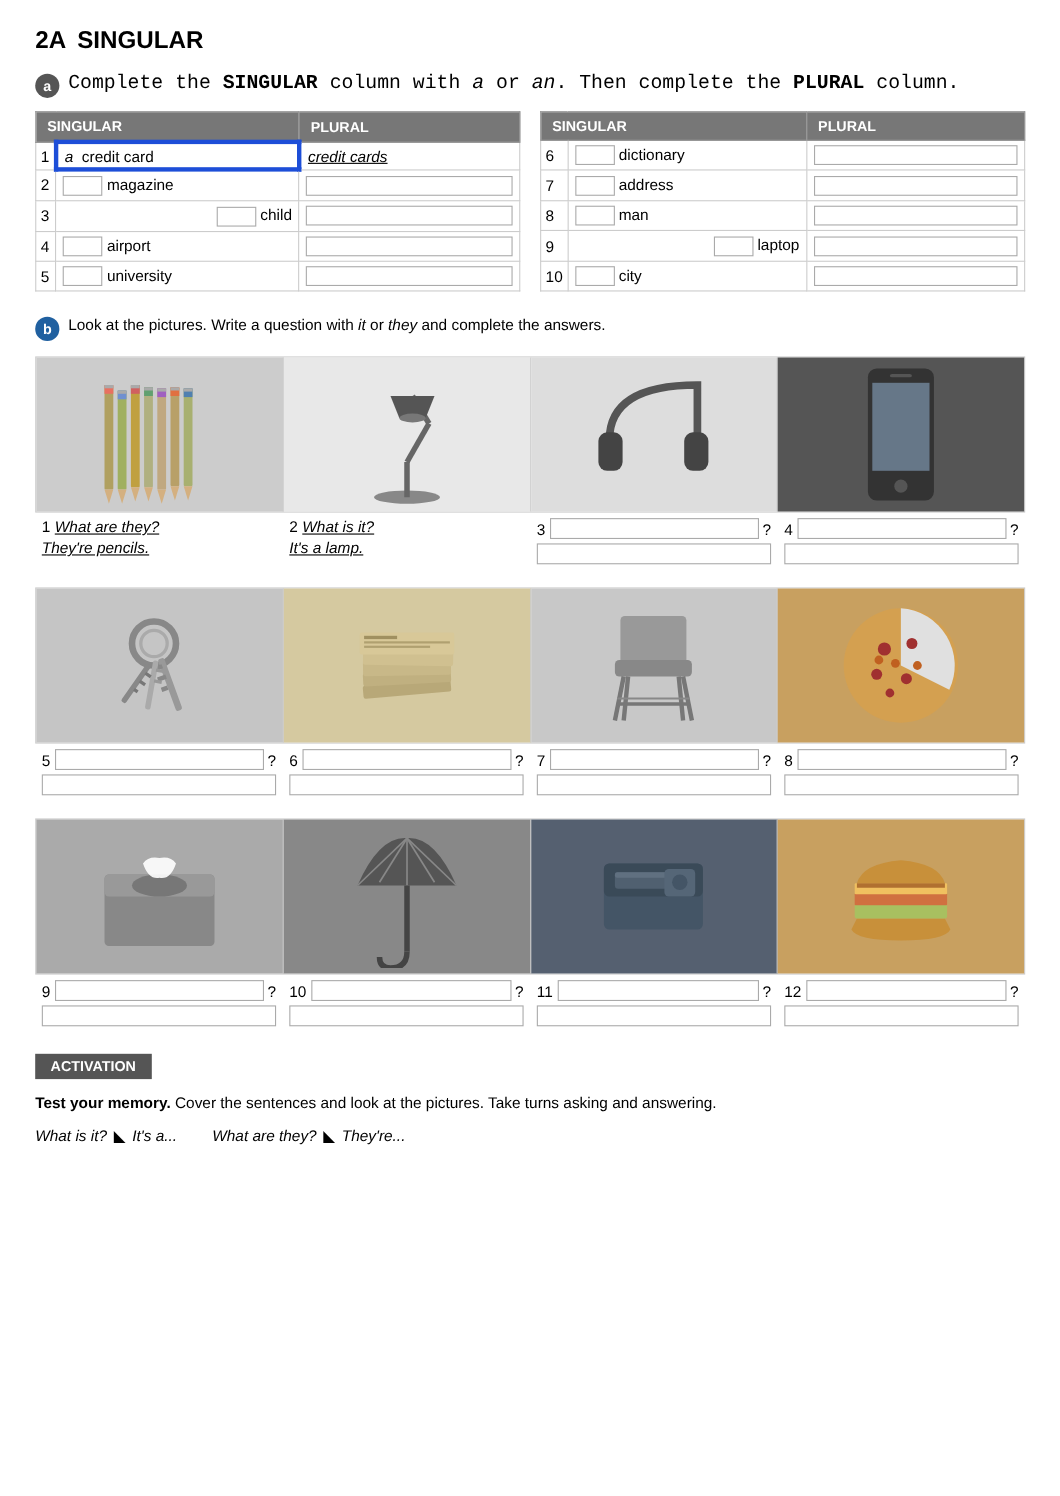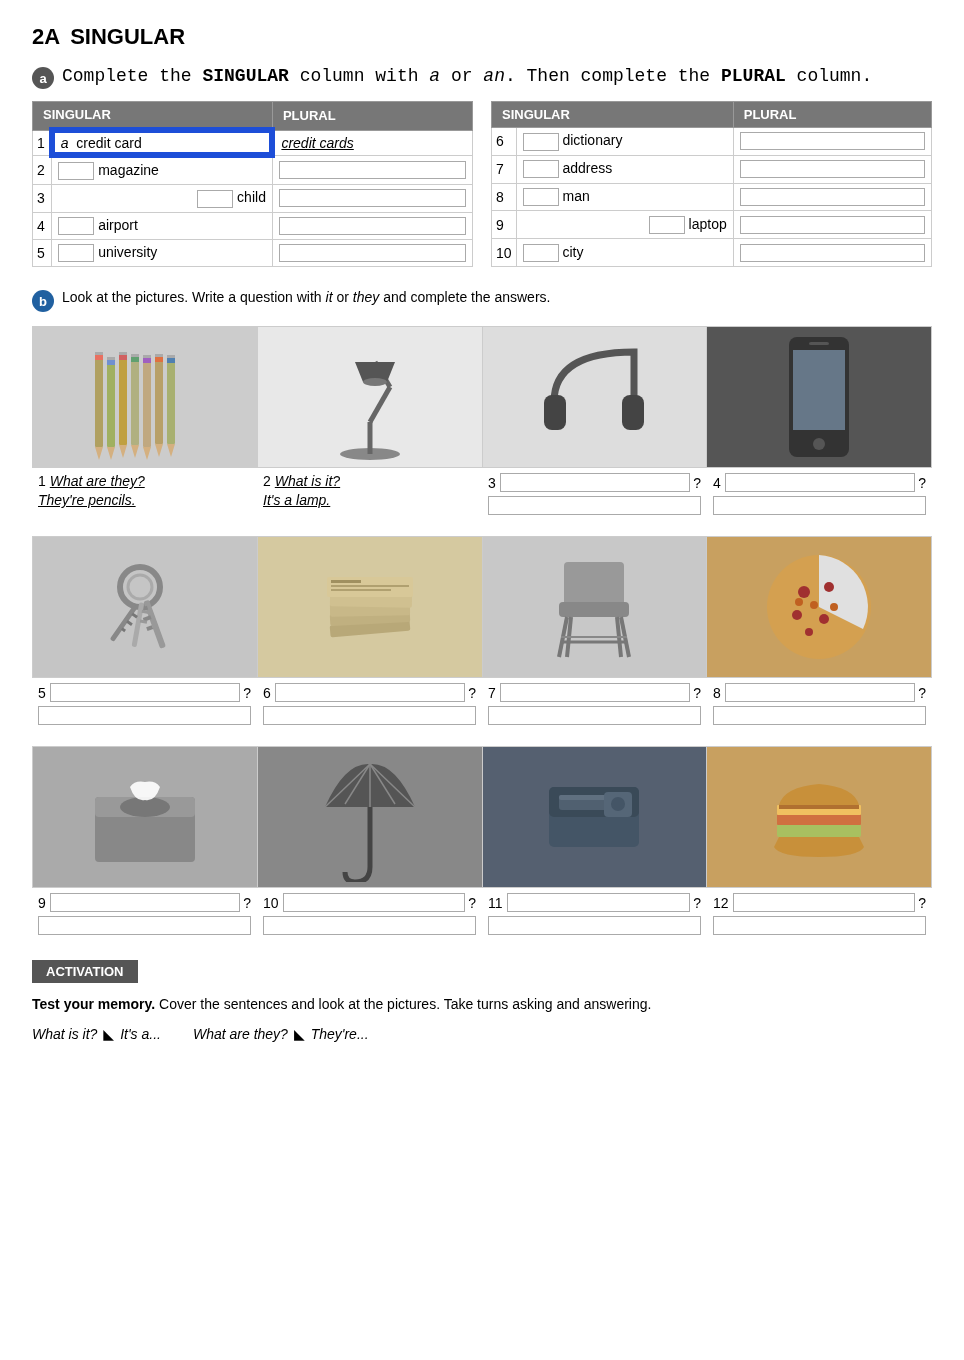--- a/index.html
+++ b/index.html
@@ -36,21 +36,21 @@
     <thead>
       <tr>
         <th style="background:#777;color:#fff;padding:5px 10px;border:1px solid #999;font-size:13px;text-align:left;" colspan="2">SINGULAR</th>
         <th style="background:#777;color:#fff;padding:5px 10px;border:1px solid #999;font-size:13px;text-align:left;">PLURAL</th>
       </tr>
     </thead>
     <tbody>
 
       <tr>
         <td style="border:1px solid #ccc;padding:4px 4px;width:18px;vertical-align:middle;">1</td>
-        <td style="border:6px solid #1d4ed8;padding:0 6px;vertical-align:middle;"><span style="font-style:italic;">a</span>&nbsp; credit card</td>
+        <td style="border:4px solid #1d4ed8;padding:0 6px;vertical-align:middle;"><span style="font-style:italic;">a</span>&nbsp; credit card</td>
         <td style="border:1px solid #ccc;padding:4px 6px;vertical-align:middle;"><span style="font-style:italic;text-decoration:underline;">credit cards</span></td>
       </tr>
 
       <tr>
         <td style="border:1px solid #ccc;padding:4px 4px;width:18px;vertical-align:middle;">2</td>
         <td style="border:1px solid #ccc;padding:4px 6px;vertical-align:middle;"><span style="display:inline-block;border:1px solid #aaa;width:36px;height:18px;vertical-align:middle;"></span> magazine</td>
         <td style="border:1px solid #ccc;padding:4px 6px;vertical-align:middle;"><span style="display:inline-block;border:1px solid #aaa;width:100%;min-width:90px;height:18px;vertical-align:middle;">&nbsp;</span></td>
       </tr>
 
       <tr>

